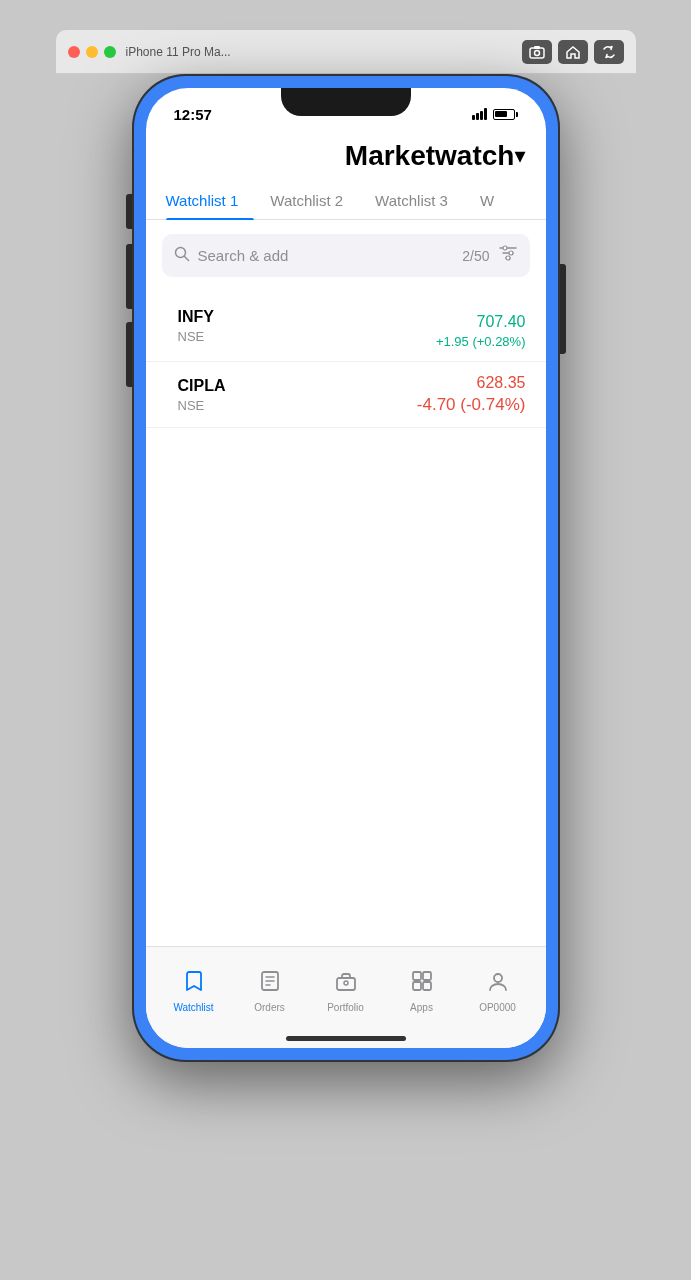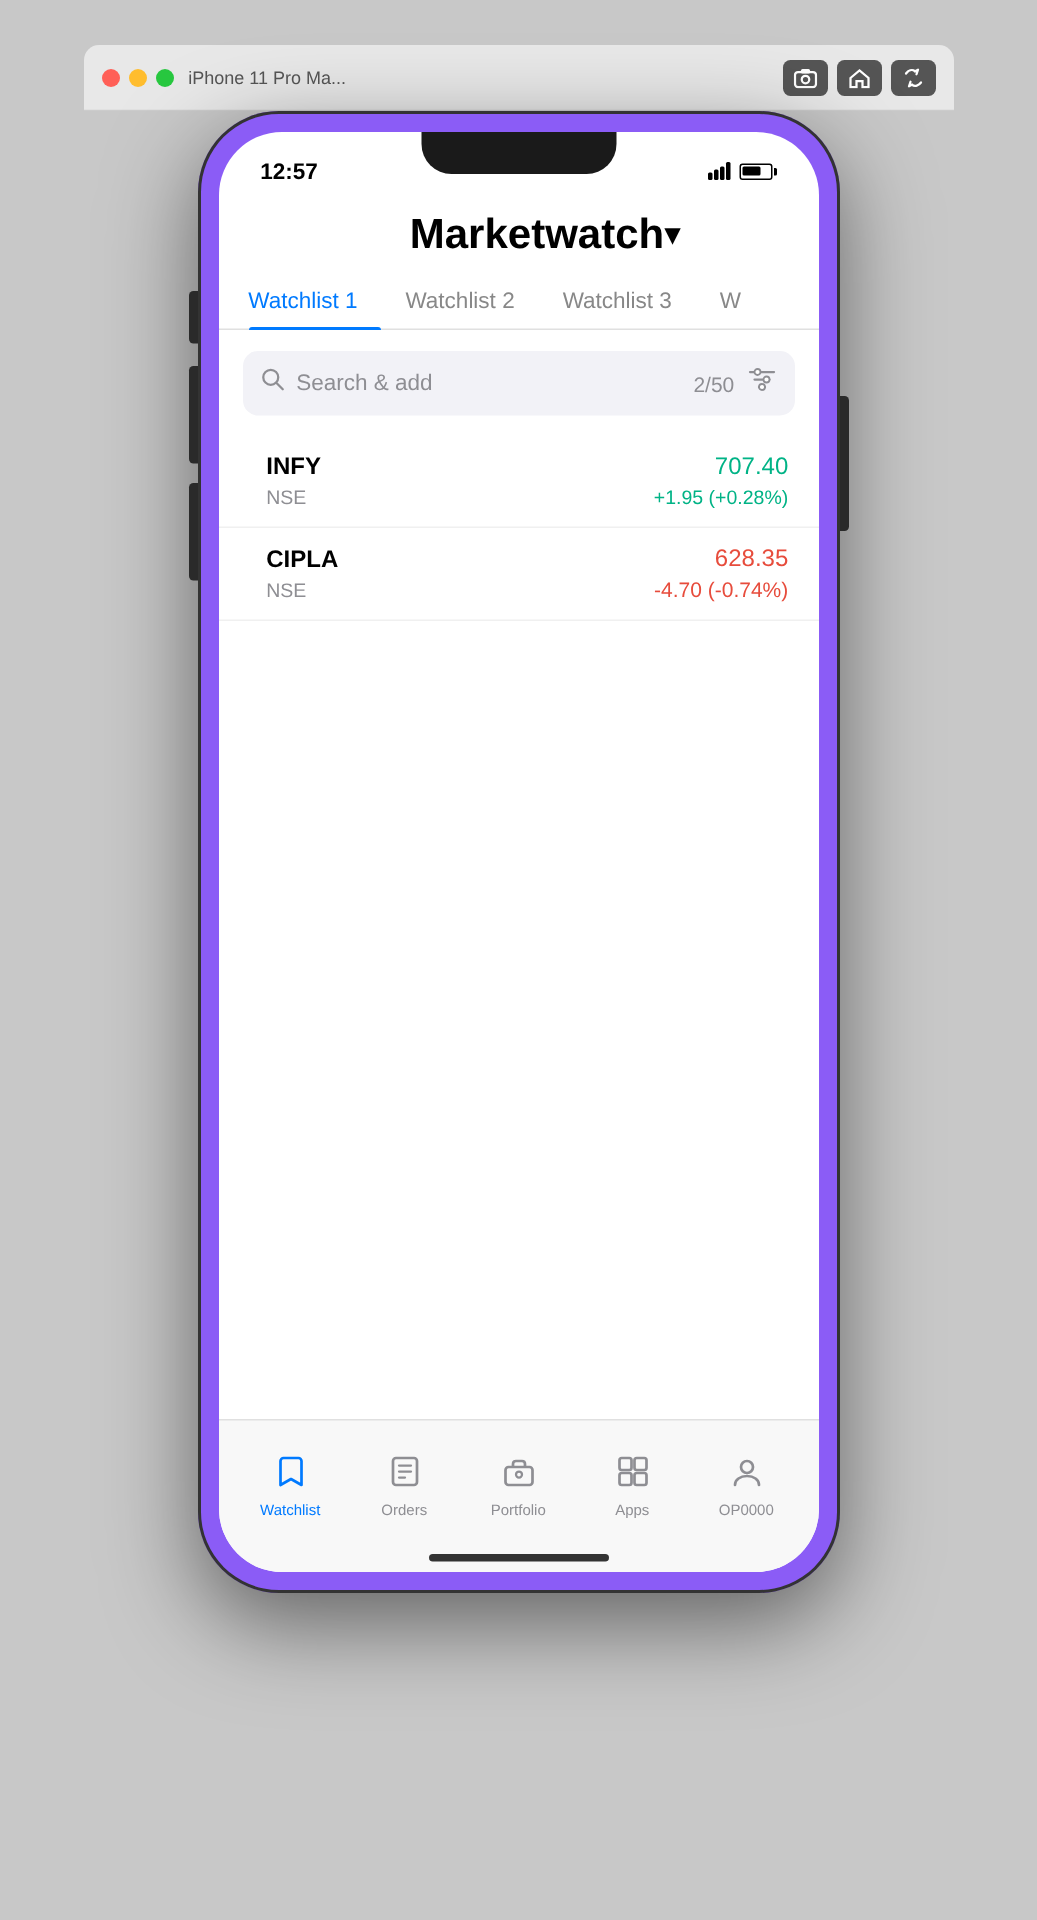--- a/index.html
+++ b/index.html
@@ -70,21 +70,21 @@
       border-radius: 5px;
       display: flex;
       align-items: center;
       justify-content: center;
       cursor: pointer;
     }
 
     
     .phone-frame {
       width: 428px;
-      background: #8b5cf6;
+      background: #3b82f6;
       border-radius: 54px;
       padding: 14px;
       box-shadow: 0 20px 60px rgba(0,0,0,0.5), inset 0 0 0 2px #333;
       position: relative;
     }
 
     .phone-screen {
       background: #ffffff;
       border-radius: 42px;
       overflow: hidden;
@@ -134,21 +134,21 @@
       flex: 1;
       display: flex;
       flex-direction: column;
       overflow: hidden;
     }
 
     
     .app-header {
       padding: 8px 20px 0;
       display: flex;
-      justify-content: center;
+      justify-content: flex-end;
       align-items: center;
       margin-left: 36px;
     }
 
     .app-title {
       font-size: 28px;
       font-weight: 700;
       color: #000;
     }
 
@@ -262,35 +262,36 @@
       display: flex;
       flex-direction: column;
       align-items: flex-end;
       gap: 3px;
     }
 
     .stock-price-up {
       font-size: 16px;
       font-weight: 500;
       color: #00b386;
+      margin-top: 10px;
     }
 
     .stock-price-down {
       font-size: 16px;
       font-weight: 500;
       color: #e74c3c;
     }
 
     .stock-change-up {
       font-size: 13px;
       color: #00b386;
     }
 
     .stock-change-down {
-      font-size: 14px;
+      font-size: 17px;
       color: #e74c3c;
     }
 
     
     .bottom-tab-bar {
       height: 82px;
       background: #f8f8f8;
       border-top: 1px solid #e0e0e0;
       display: flex;
       align-items: center;

